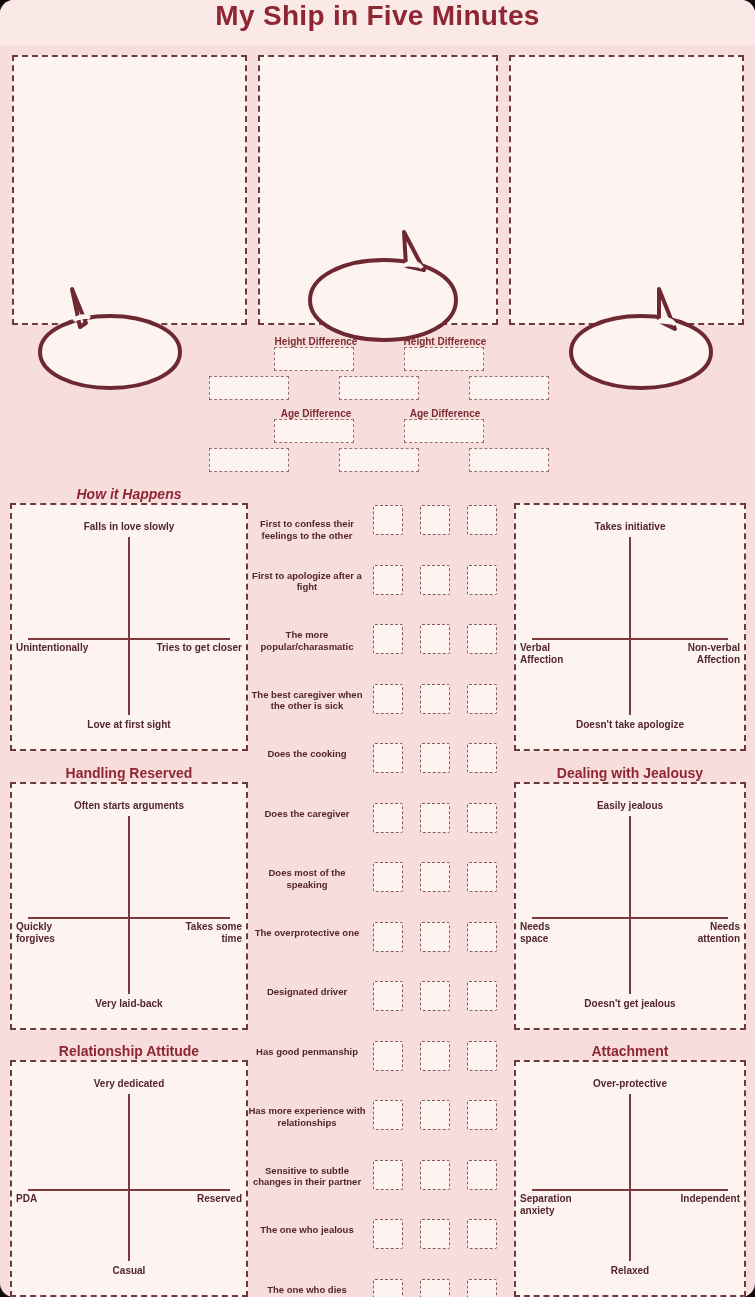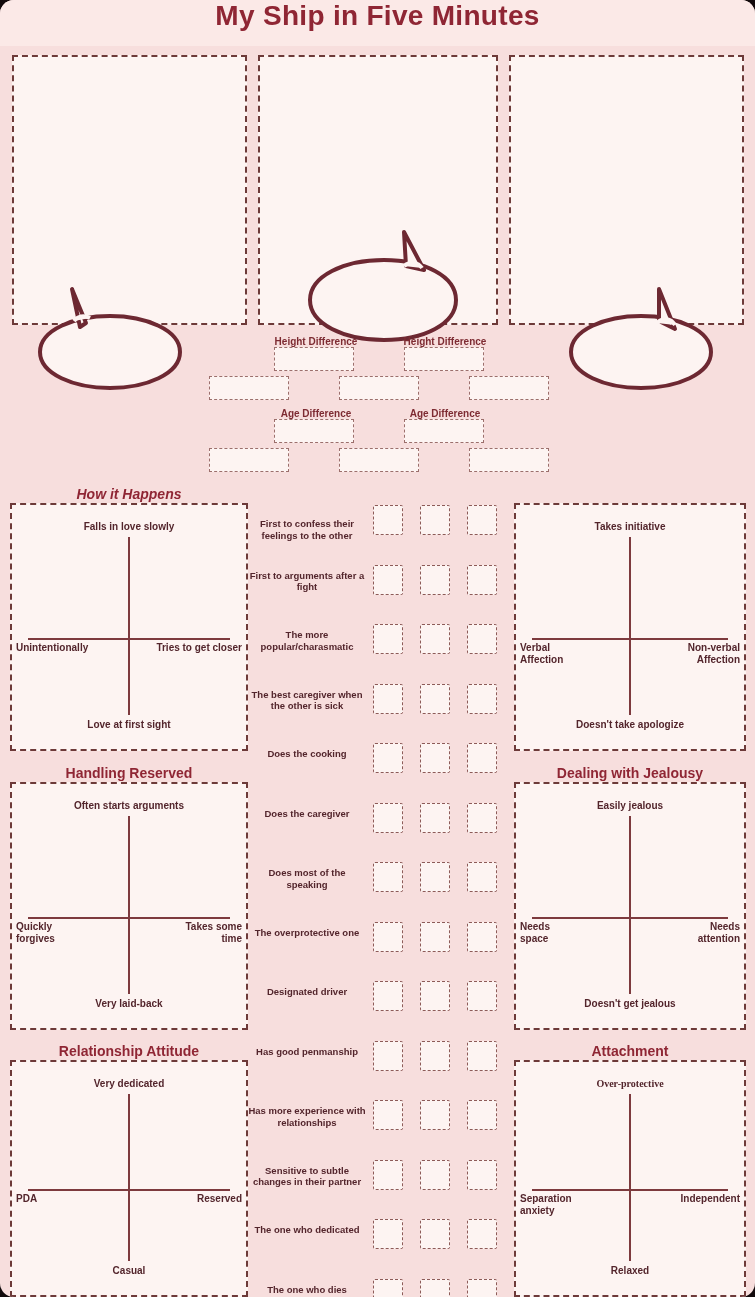--- a/index.html
+++ b/index.html
@@ -193,32 +193,32 @@
       <div class="axis-v" style="left: 128px; top: 1094px; width: 2px; height: 167px;"></div>
       <div class="axis-h" style="left: 28px; top: 1189.35px; width: 202px; height: 2px;"></div>
       <div class="qlabel center" style="left: 129px; top: 1078px;">Very dedicated</div>
       <div class="qlabel center" style="left: 129px; top: 1265px;">Casual</div>
       <div class="qlabel " style="left: 16px; top: 1193.35px;">PDA</div>
       <div class="qlabel rightal" style="top: 1193.35px; right: 513px;">Reserved</div>
       <div class="panel-title" style="left: 514px; top: 1043px; width: 232px;">Attachment</div>
       <div class="quad" style="left: 514px; top: 1060px; width: 232px; height: 237px;"></div>
       <div class="axis-v" style="left: 629px; top: 1094px; width: 2px; height: 167px;"></div>
       <div class="axis-h" style="left: 532px; top: 1189.35px; width: 196px; height: 2px;"></div>
-      <div class="qlabel center" style="left: 630px; top: 1078px; font-family: Liberation Serif, serif;">Over-protective</div>
+      <div class="qlabel center" style="left: 630px; top: 1078px;">Over-protective</div>
       <div class="qlabel center" style="left: 630px; top: 1265px;">Relaxed</div>
       <div class="qlabel " style="left: 520px; top: 1193.35px;">Separation<br>anxiety</div>
       <div class="qlabel rightal" style="top: 1193.35px; right: 15px;">Independent</div>
     </div>
 
   <div id="list-layer">
       <div class="row-label" style="left: 247px; top: 510px; margin-top: 8px;">First to confess their feelings to the other</div>
       <div class="chk" style="left: 373px; top: 505px;"></div>
       <div class="chk" style="left: 420px; top: 505px;"></div>
       <div class="chk" style="left: 467px; top: 505px;"></div>
-      <div class="row-label" style="left: 247px; top: 569.5px;">First to arguments after a fight</div>
+      <div class="row-label" style="left: 247px; top: 569.5px;">First to apologize after a fight</div>
       <div class="chk" style="left: 373px; top: 564.5px;"></div>
       <div class="chk" style="left: 420px; top: 564.5px;"></div>
       <div class="chk" style="left: 467px; top: 564.5px;"></div>
       <div class="row-label" style="left: 247px; top: 629px; text-align: center;">The more popular/charasmatic</div>
       <div class="chk" style="left: 373px; top: 624px;"></div>
       <div class="chk" style="left: 420px; top: 624px;"></div>
       <div class="chk" style="left: 467px; top: 624px;"></div>
       <div class="row-label" style="left: 247px; top: 688.5px;">The best caregiver when the other is sick</div>
       <div class="chk" style="left: 373px; top: 683.5px;"></div>
       <div class="chk" style="left: 420px; top: 683.5px;"></div>
@@ -248,21 +248,21 @@
       <div class="chk" style="left: 420px; top: 1040.5px;"></div>
       <div class="chk" style="left: 467px; top: 1040.5px;"></div>
       <div class="row-label" style="left: 247px; top: 1105px;">Has more experience with relationships</div>
       <div class="chk" style="left: 373px; top: 1100px;"></div>
       <div class="chk" style="left: 420px; top: 1100px;"></div>
       <div class="chk" style="left: 467px; top: 1100px;"></div>
       <div class="row-label" style="left: 247px; top: 1164.5px;">Sensitive to subtle changes in their partner</div>
       <div class="chk" style="left: 373px; top: 1159.5px;"></div>
       <div class="chk" style="left: 420px; top: 1159.5px;"></div>
       <div class="chk" style="left: 467px; top: 1159.5px;"></div>
-      <div class="row-label" style="left: 247px; top: 1224px;">The one who dedicated</div>
+      <div class="row-label" style="left: 247px; top: 1224px;">The one who jealous</div>
       <div class="chk" style="left: 373px; top: 1219px;"></div>
       <div class="chk" style="left: 420px; top: 1219px;"></div>
       <div class="chk" style="left: 467px; top: 1219px;"></div>
       <div class="row-label" style="left: 247px; top: 1283.5px;">The one who dies</div>
       <div class="chk" style="left: 373px; top: 1278.5px;"></div>
       <div class="chk" style="left: 420px; top: 1278.5px;"></div>
       <div class="chk" style="left: 467px; top: 1278.5px;"></div>
     </div>
 
 </div>

